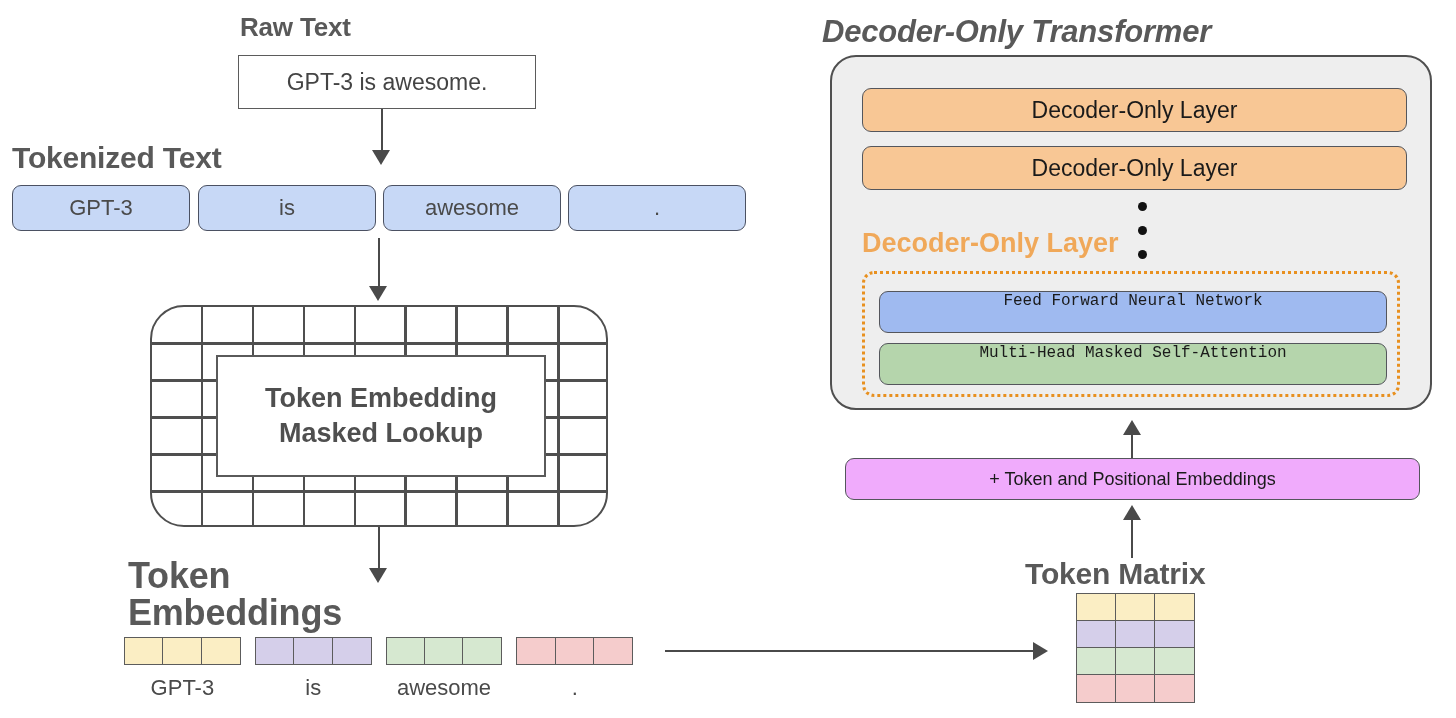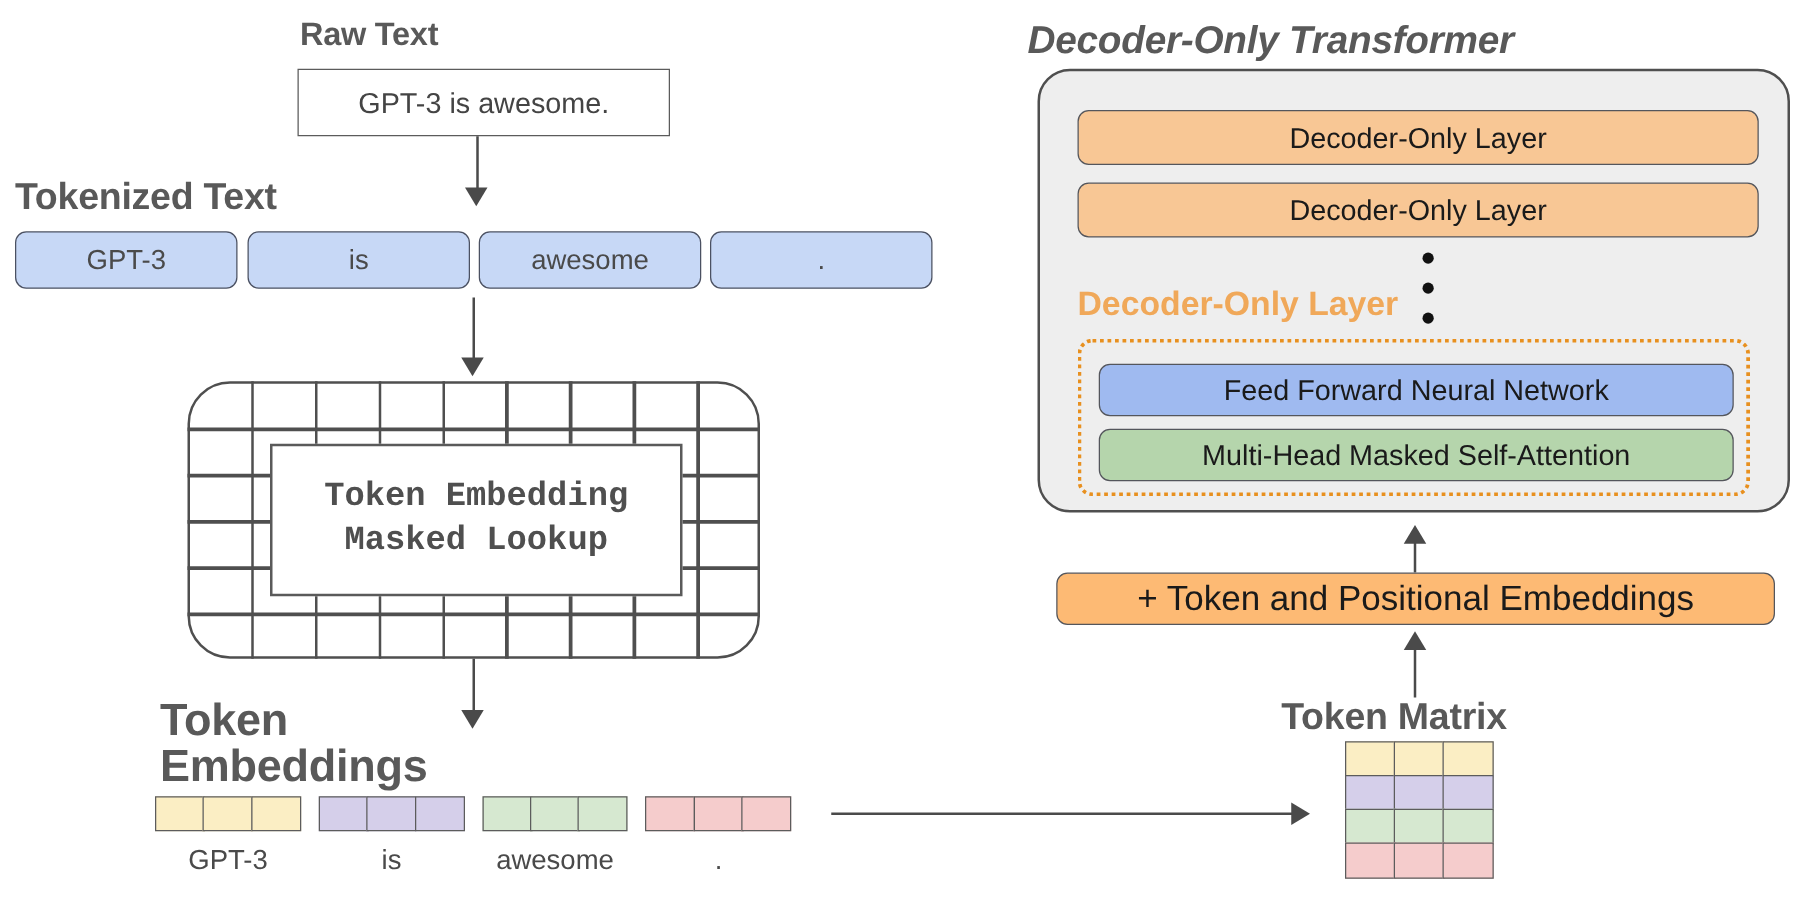--- a/index.html
+++ b/index.html
@@ -49,21 +49,21 @@
     font-size: 22px; color: #4a4a4a;
     box-sizing: border-box;
   }
   #chip-0 { left: 12px;  top: 185px; width: 178px; }
   #chip-1 { left: 198px; top: 185px; width: 178px; }
   #chip-2 { left: 383px; top: 185px; width: 178px; }
   #chip-3 { left: 568px; top: 185px; width: 178px; }
 
   
   #embedding-lookup {
-    left: 150px; top: 305px; width: 458px; height: 222px; font-family: Liberation Mono, monospace;
+    left: 150px; top: 305px; width: 458px; height: 222px;
   }
   #embedding-lookup .grid-frame {
     position: absolute; inset: 0;
     border: 2px solid #4f4f4f;
     border-radius: 34px;
     box-sizing: border-box;
     background: #ffffff;
   }
   #embedding-lookup .gline-v, #embedding-lookup .gline-h {
     position: absolute; background: #4f4f4f;
@@ -152,35 +152,36 @@
     left: 862px; top: 271px; width: 538px; height: 126px;
     border: 3.5px dotted #e8901f;
     border-radius: 12px;
     box-sizing: border-box;
   }
   .detail-bar {
     position: absolute;
     border: 1.8px solid #54565c;
     border-radius: 9px;
     height: 42px;
-    display: flex; align-items: center; justify-content: center;
-    font-size: 23px; color: #1a1a1a;
-    box-sizing: border-box;
+    display: flex; align-items: flex-start; justify-content: center;
+    font-size: 16px; color: #1a1a1a;
+    box-sizing: border-box;
+    font-family: Liberation Mono, monospace;
   }
   #ffn-bar  { left: 879px; top: 291px; width: 508px; background: #9fbaf0; }
   #mhsa-bar { left: 879px; top: 343px; width: 508px; background: #b5d5ac; }
 
   
   #pos-emb-bar {
     left: 845px; top: 458px; width: 575px; height: 42px;
-    background: #fdba74;
+    background: #f0abfc;
     border: 1.8px solid #54565c;
     border-radius: 9px;
     display: flex; align-items: center; justify-content: center;
-    font-size: 28px; color: #1a1a1a;
+    font-size: 18px; color: #1a1a1a;
     box-sizing: border-box;
   }
 
   
   #token-matrix {
     left: 1077px; top: 594px;
     display: grid;
     grid-template-columns: repeat(3, 39px);
     grid-auto-rows: 27px;
   }

